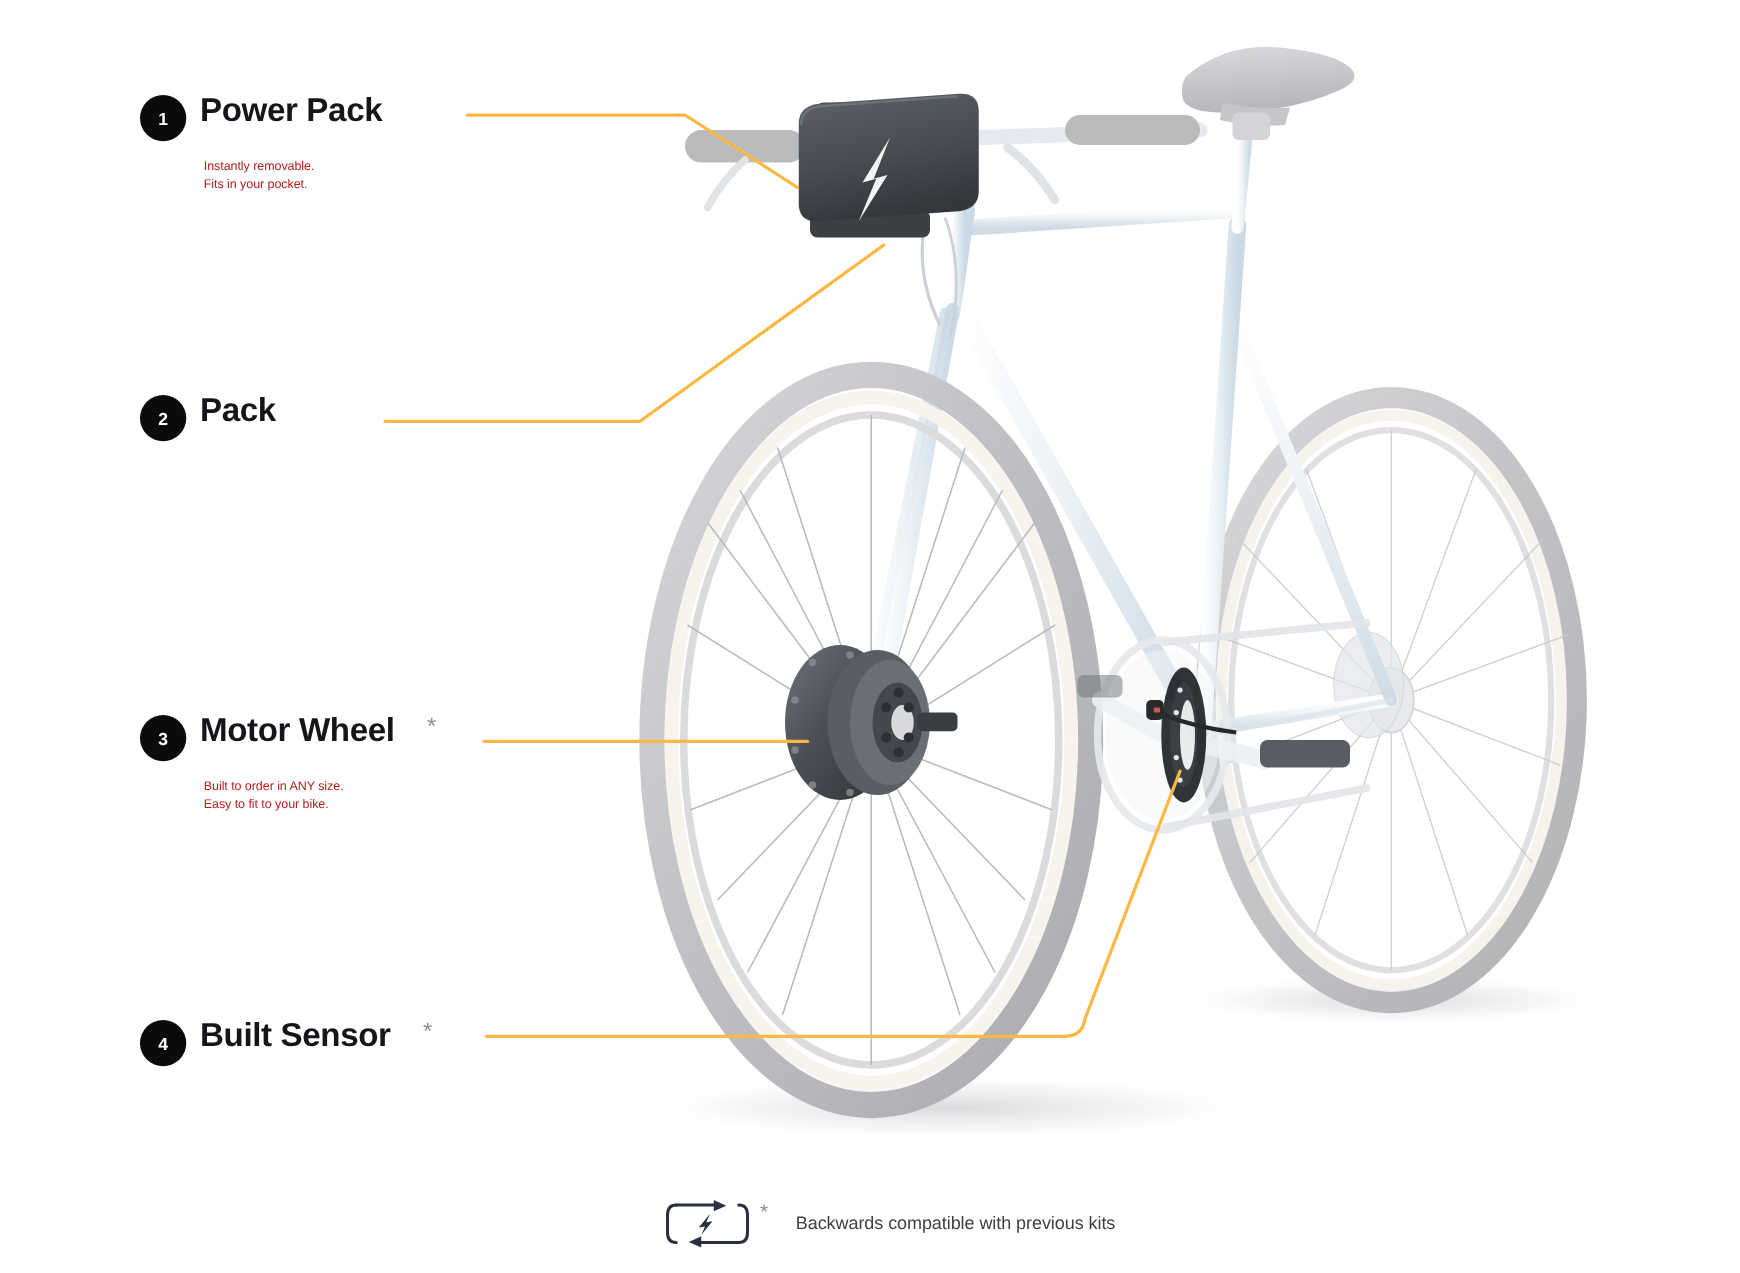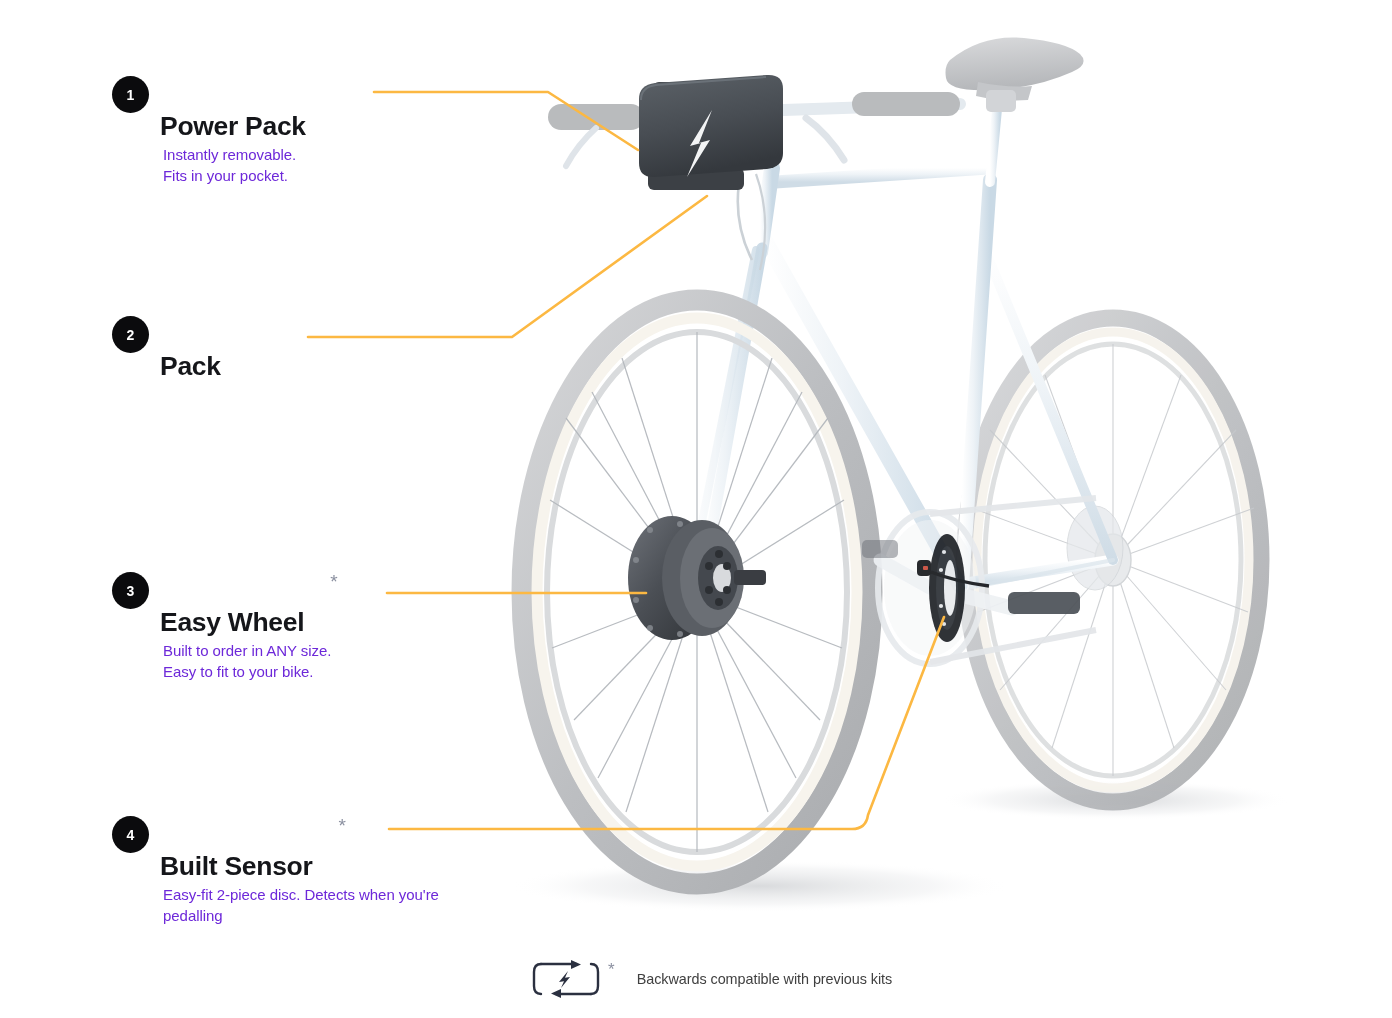--- a/index.html
+++ b/index.html
@@ -69,38 +69,37 @@
     align-items: flex-start;
   }
 
   .callout-title {
     font-size: 26.5px;
     font-weight: bold;
     color: #15161a;
     line-height: 1.12;
     letter-spacing: -0.3px;
     white-space: nowrap;
-    margin-top: 38px;
   }
 
   .asterisk {
     font-size: 19px;
     color: #8b90a0;
     line-height: 1;
     margin-left: 26px;
     margin-top: 2px;
     font-weight: normal;
   }
 
   .callout-desc {
-    margin-top: 2px;
+    margin-top: 23px;
     margin-left: 3px;
-    font-size: 15px;
+    font-size: 10px;
     line-height: 1.42;
-    color: #6d28d9;
+    color: #b91c1c;
     letter-spacing: -0.05px;
     white-space: pre-line;
   }
 
   
   #footnote {
     position: absolute;
     left: 530px;
     top: 955px;
     display: flex;
@@ -366,37 +365,35 @@
         <div class="callout-title">Pack</div>
         <div class="asterisk"></div>
       </div>
     </div>
   </div>
 
   <div class="callout" style="left:112px; top:570px;">
     <div class="badge">3</div>
     <div class="callout-body">
       <div class="callout-title-row">
-        <div class="callout-title">Easy Wheel</div>
+        <div class="callout-title">Motor Wheel</div>
         <div class="asterisk">*</div>
       </div>
       <div class="callout-desc">Built to order in ANY size.
 Easy to fit to your bike.</div>
     </div>
   </div>
 
   <div class="callout" style="left:112px; top:814px;">
     <div class="badge">4</div>
     <div class="callout-body">
       <div class="callout-title-row">
         <div class="callout-title">Built Sensor</div>
         <div class="asterisk">*</div>
       </div>
-      <div class="callout-desc">Easy-fit 2-piece disc. Detects when you're
-pedalling</div>
     </div>
   </div>
 
   <div id="footnote">
     <svg id="footnote-icon" viewBox="0 0 72 48" xmlns="http://www.w3.org/2000/svg">
       <g fill="none" stroke="#2b3040" stroke-width="2.4" stroke-linecap="round" stroke-linejoin="round">
         <path d="M11 9 L46 9"></path>
         <path d="M11 9 Q4 9 4 17 L4 31 Q4 39 11 39"></path>
         <path d="M61 39 L26 39"></path>
         <path d="M61 39 Q68 39 68 31 L68 17 Q68 9 61 9"></path>

